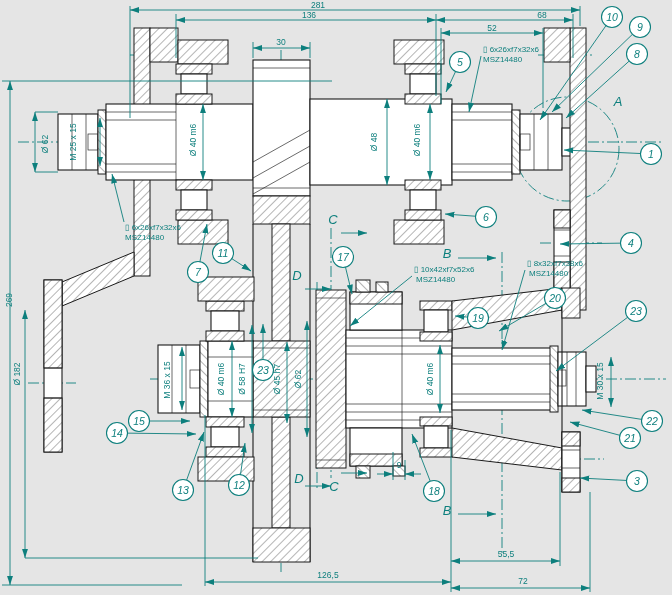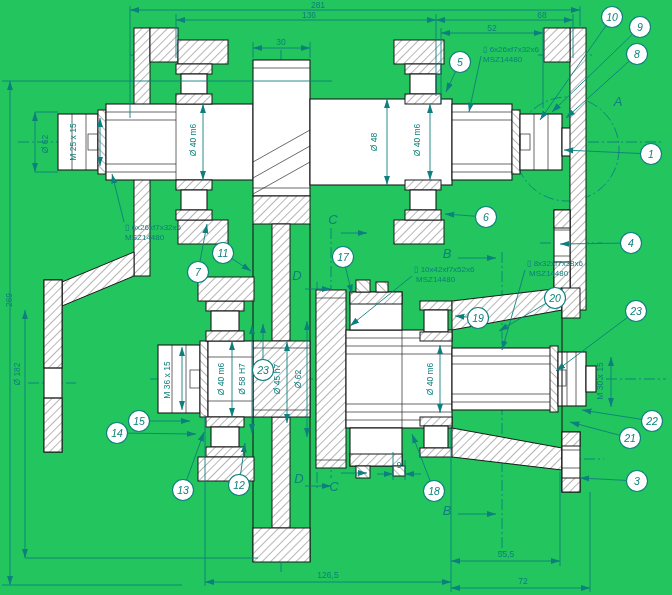--- a/index.html
+++ b/index.html
@@ -1,16 +1,16 @@
 <!DOCTYPE html>
 <html><head>
 <meta charset="utf-8">
 <style>
   html,body{margin:0;padding:0;background:#fff;}
-  #stage{width:672px;height:595px;position:relative;background:#22c55e;font-family:"Liberation Sans",sans-serif;}
+  #stage{width:672px;height:595px;position:relative;background:#e5e5e5;font-family:"Liberation Sans",sans-serif;}
   svg text{font-family:"Liberation Sans",sans-serif;}
   .k{stroke:#1a1a1a;stroke-width:1.1;fill:none;}
   .kf{stroke:#1a1a1a;stroke-width:1.1;fill:#fff;}
   .kd{stroke:#1a1a1a;stroke-width:0.65;fill:none;}
   .hx{stroke:#1a1a1a;stroke-width:1;fill:url(#hxp);}
   .hy{stroke:#1a1a1a;stroke-width:1;fill:url(#hyp);}
   .t{stroke:#0d7f7d;stroke-width:0.9;fill:none;}
   .tc{stroke:#0d7f7d;stroke-width:0.9;fill:none;stroke-dasharray:11 3 2 3;}
   .tt{fill:#0d7f7d;font-size:8.5px;}
   .tn{fill:#0d7f7d;font-size:8px;}

